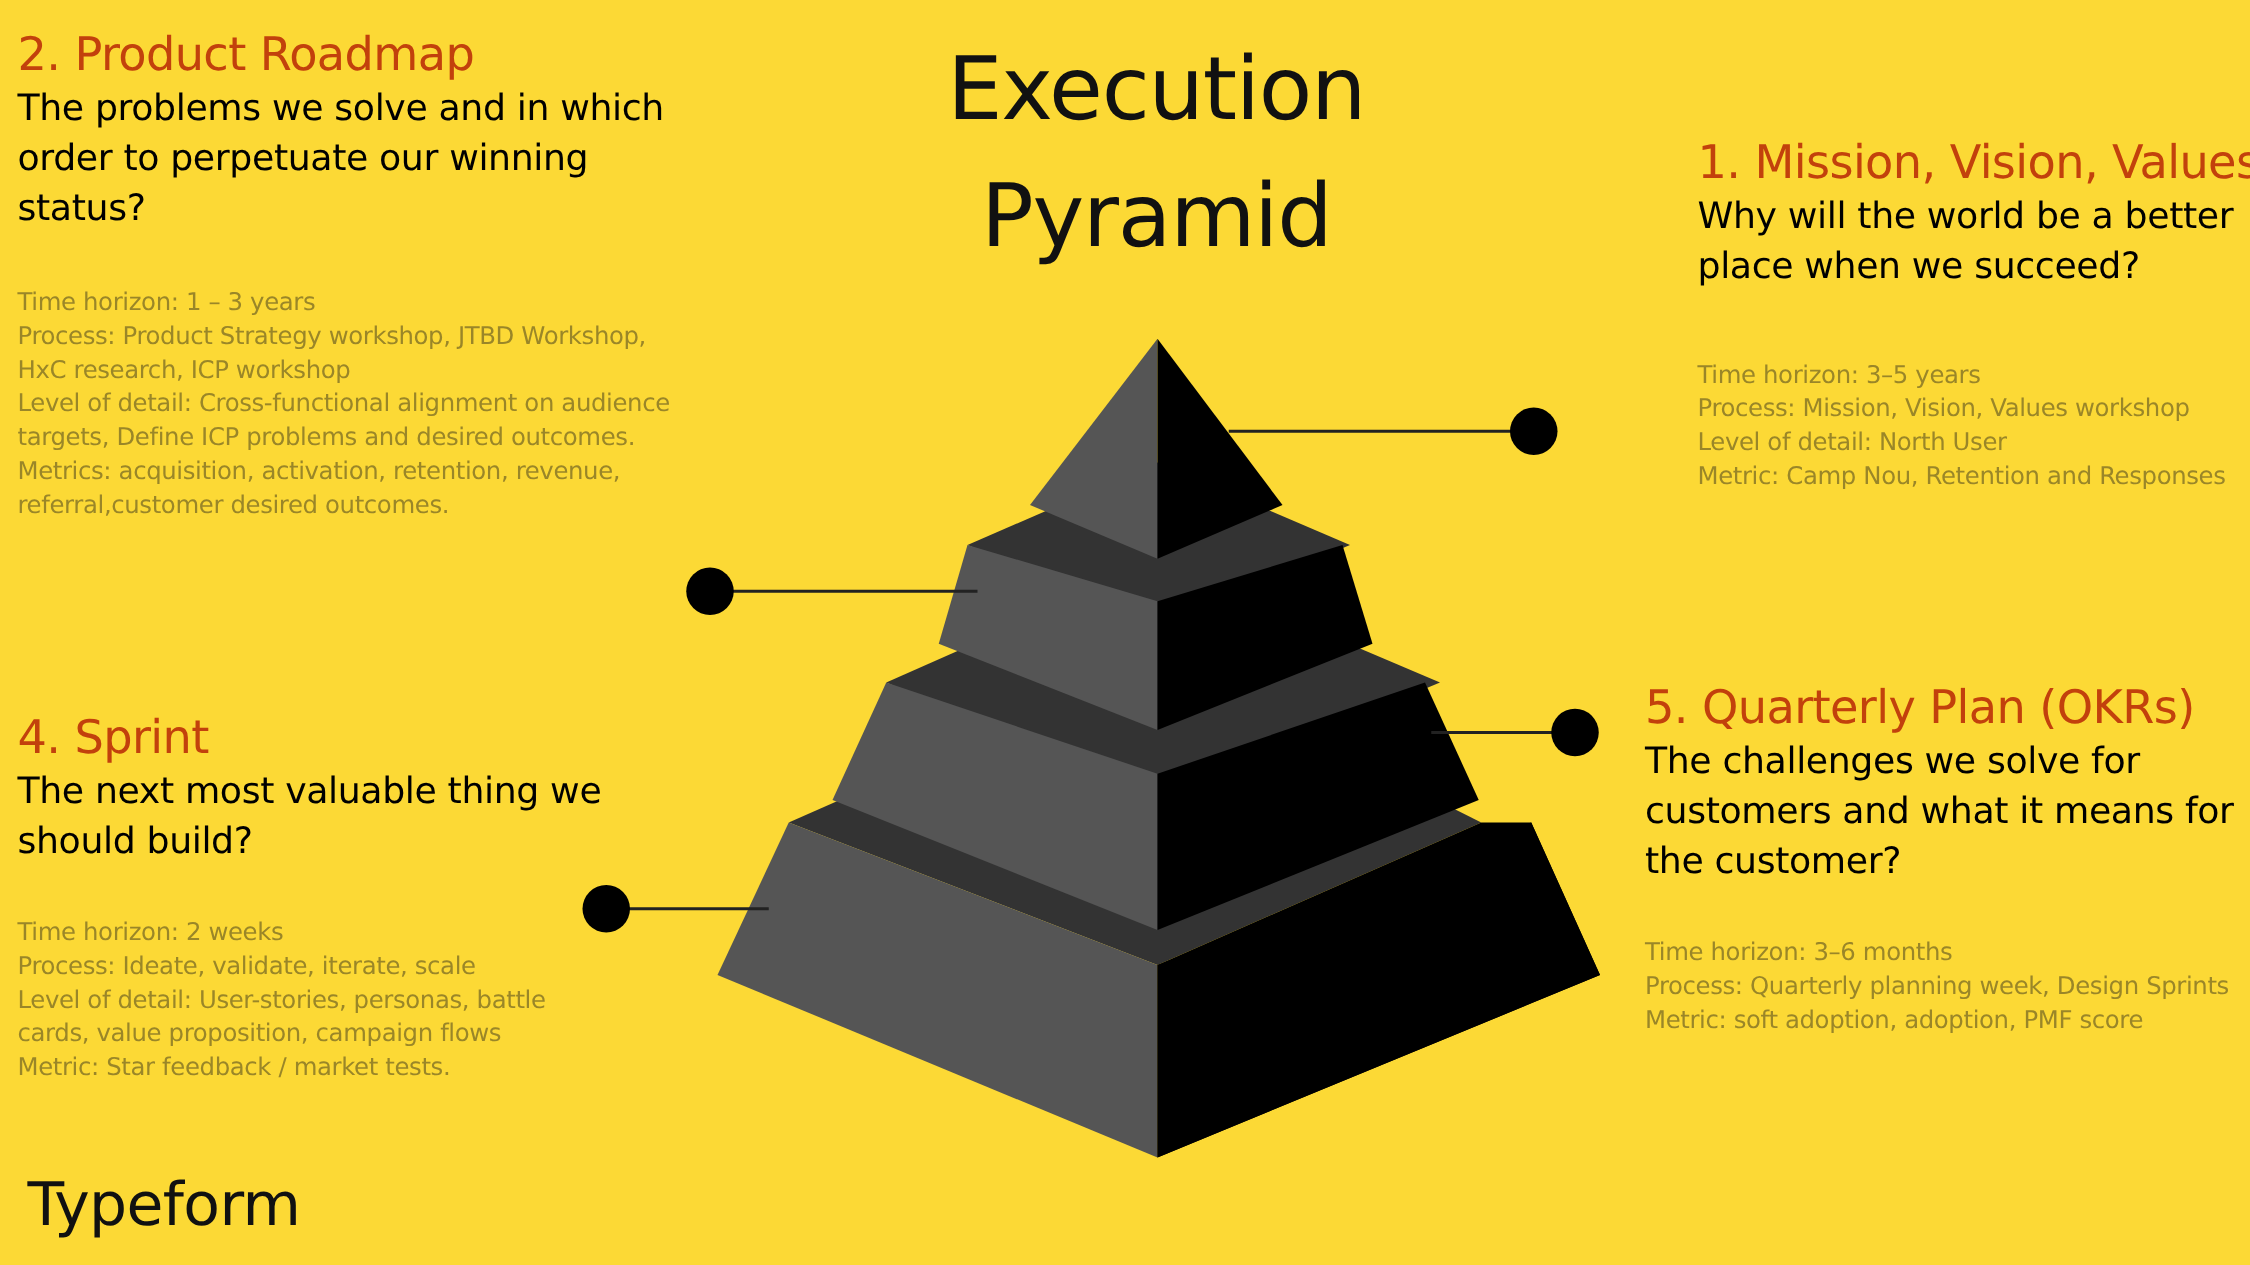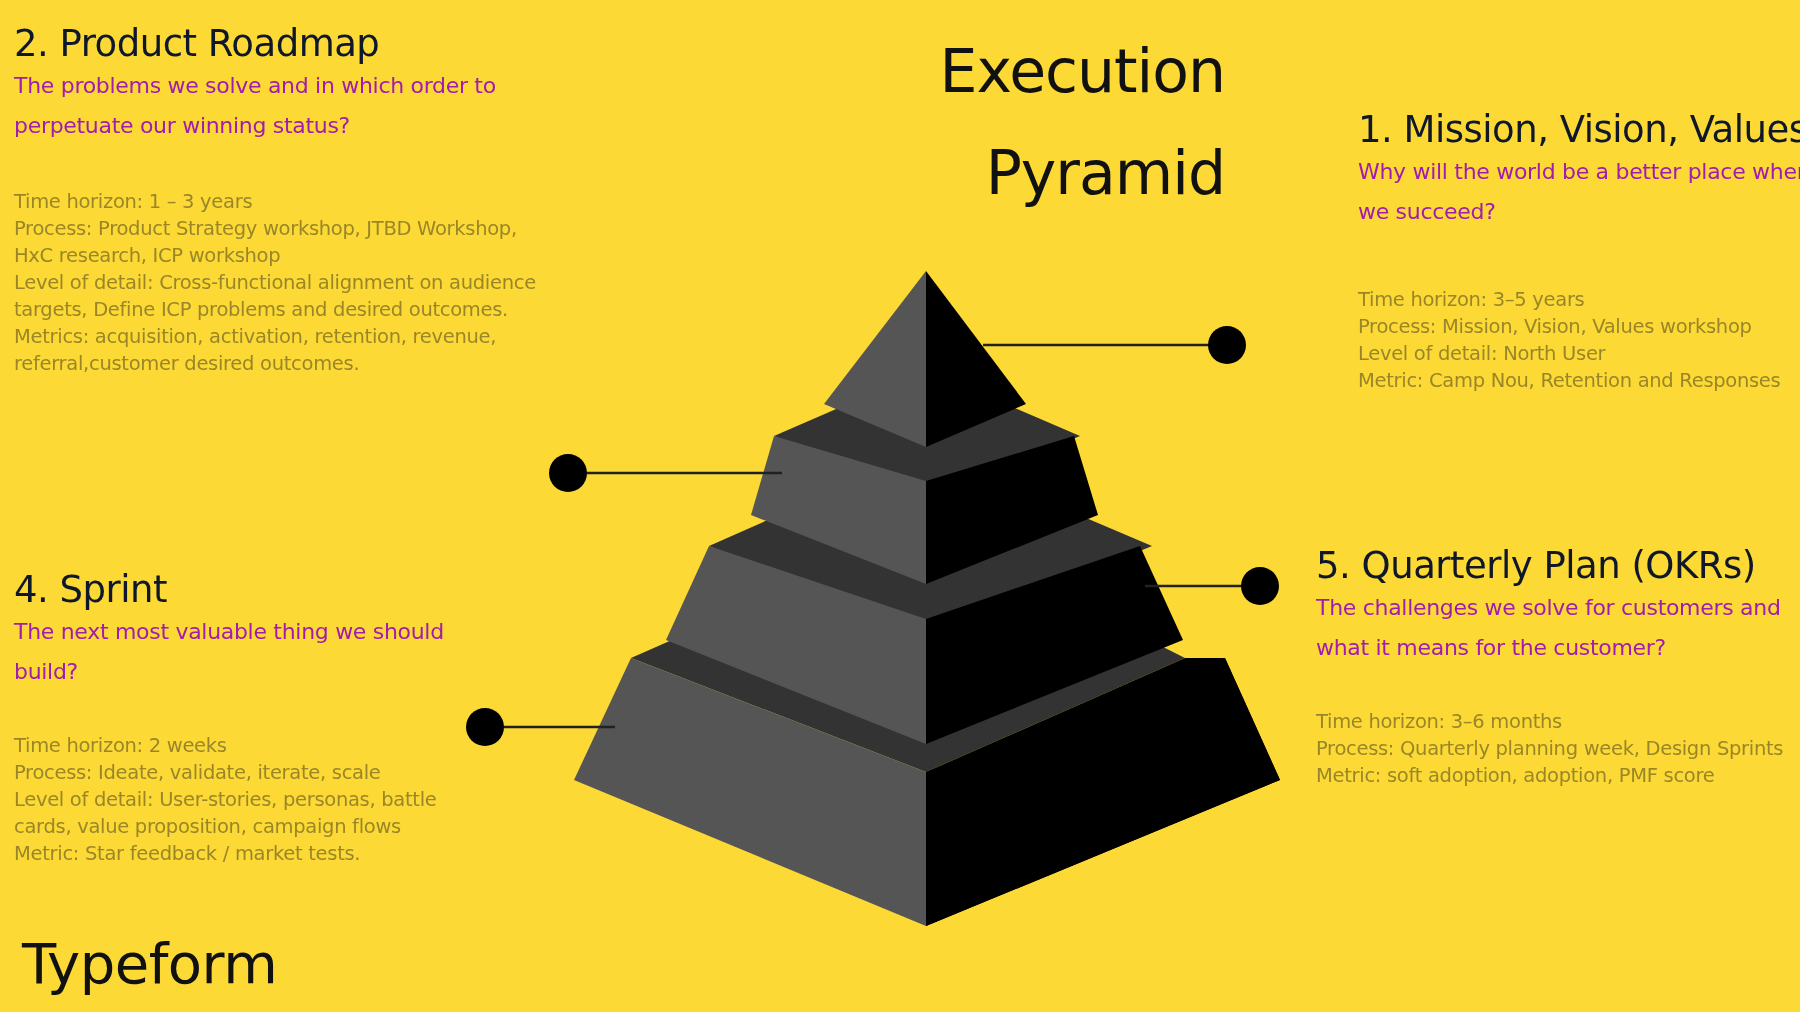--- a/index.html
+++ b/index.html
@@ -5,47 +5,47 @@
   html, body { margin: 0; padding: 0; }
   body {
     width: 1800px; height: 1012px; overflow: hidden;
     background: #FCD935;
     font-family: "DejaVu Sans", "Liberation Sans", sans-serif;
     color: #111;
     position: relative;
   }
   .title {
     position: absolute; left: 625px; top: 20px; width: 600px;
-    text-align: right; font-size: 60px; line-height: 102px;
+    text-align: center; font-size: 70px; line-height: 102px;
     color: #111; letter-spacing: -1px;
   }
   .title span { display: block; }
   .block { position: absolute; }
   .block h2 {
-    margin: 0; font-weight: normal; font-size: 37px; line-height: 44px; color: #0f172a;
+    margin: 0; font-weight: normal; font-size: 37px; line-height: 44px; color: #c2410c;
     letter-spacing: -0.5px; white-space: nowrap;
   }
   .block .q {
-    font-size: 22px; line-height: 40px; color: #a21caf; letter-spacing: -0.3px;
+    font-size: 29px; line-height: 40px; color: #000000; letter-spacing: -0.3px;
   }
   .block .details {
     margin-top: 40px; font-size: 19.5px; line-height: 27px; color: #9a8628;
     letter-spacing: -0.3px;
   }
   .block .details div { white-space: normal; }
   #b2 { left: 14px; top: 22px; width: 530px; }
   #b2 .details { margin-top: 42px; }
   #b1 { left: 1358px; top: 108px; width: 480px; }
   #b1 .details { margin-top: 54px; }
   #b3 { left: 1316px; top: 544px; width: 484px; }
   #b3 .details { margin-top: 40px; }
   #b4 { left: 14px; top: 568px; width: 470px; }
   #b4 .details { margin-top: 40px; }
   .brand {
-    position: absolute; left: 22px; top: 934px; font-size: 56px; line-height: 60px;
+    position: absolute; left: 22px; top: 934px; font-size: 48px; line-height: 60px;
     color: #111; letter-spacing: -0.5px;
   }
   svg.diagram { position: absolute; left: 0; top: 0; }
 </style>
 </head>
 <body>
 
 <svg class="diagram" width="1800" height="1012" viewBox="0 0 1800 1012">
 
   <g>

